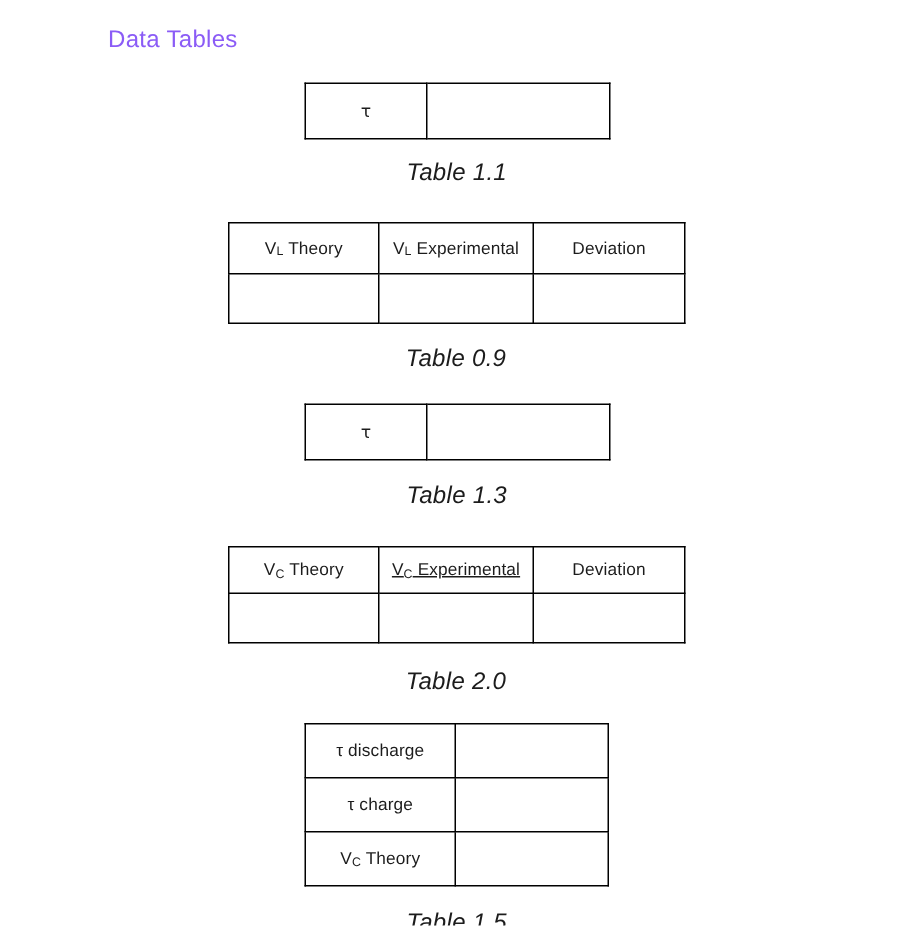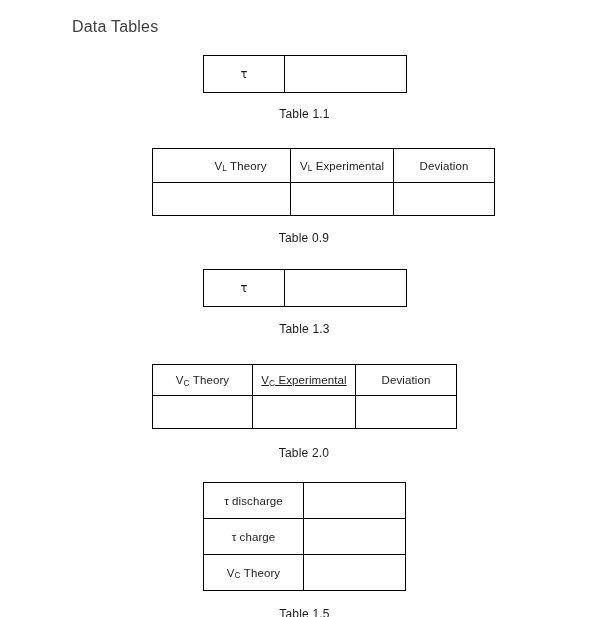--- a/index.html
+++ b/index.html
@@ -16,21 +16,21 @@
     overflow: hidden;
   }
 
   #page-title {
     position: absolute;
     left: 72px;
     top: 7px;
     font-size: 16px;
     font-weight: 400;
     letter-spacing: 0.2px;
-    color: #404040;
+    color: #8b5cf6;
     white-space: nowrap;
   }
 
   .table-block {
     position: absolute;
   }
 
   table.data-table {
     border-collapse: collapse;
     table-layout: fixed;
@@ -45,36 +45,37 @@
     vertical-align: middle;
     padding: 0;
     white-space: nowrap;
     letter-spacing: 0.1px;
   }
   td.blank-cell {
     color: transparent;
   }
 
   .caption {
-    font-size: 12px;
+    font-size: 16px;
     color: #1c1c1c;
     text-align: center;
     letter-spacing: 0.2px;
     white-space: nowrap;
+    font-style: italic;
   }
 
   
   #block-t11 { left: 203px; top: 55px; }
   #block-t11 td.c0 { width: 80px; height: 36px; }
   #block-t11 td.c1 { width: 121px; height: 36px; }
   #block-t11 .caption { margin-top: 14px; width: 203px; }
 
   
   #block-t12 { left: 152px; top: 148px; }
-  #block-t12 td.c0 { width: 99px; padding-left: 38px; }
+  #block-t12 td.c0 { width: 99px; }
   #block-t12 td.c1 { width: 102px; }
   #block-t12 td.c2 { width: 100px; }
   #block-t12 tr.header-row td { height: 33px; }
   #block-t12 tr.body-row td { height: 32px; }
   #block-t12 .caption { margin-top: 15px; width: 304px; }
 
   
   #block-t13 { left: 203px; top: 269px; }
   #block-t13 td.c0 { width: 80px; height: 36px; }
   #block-t13 td.c1 { width: 121px; height: 36px; }

